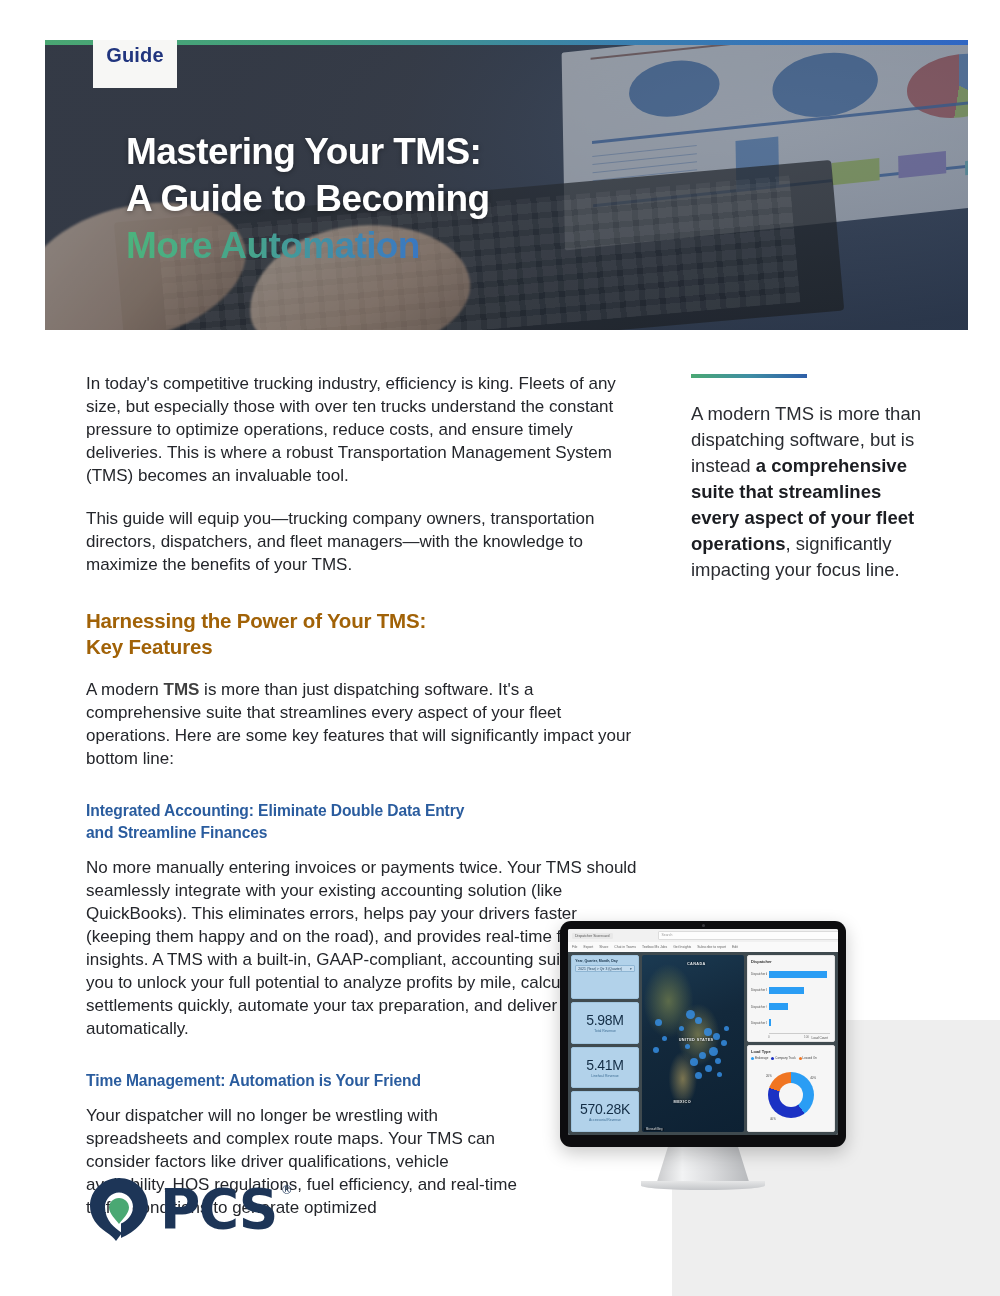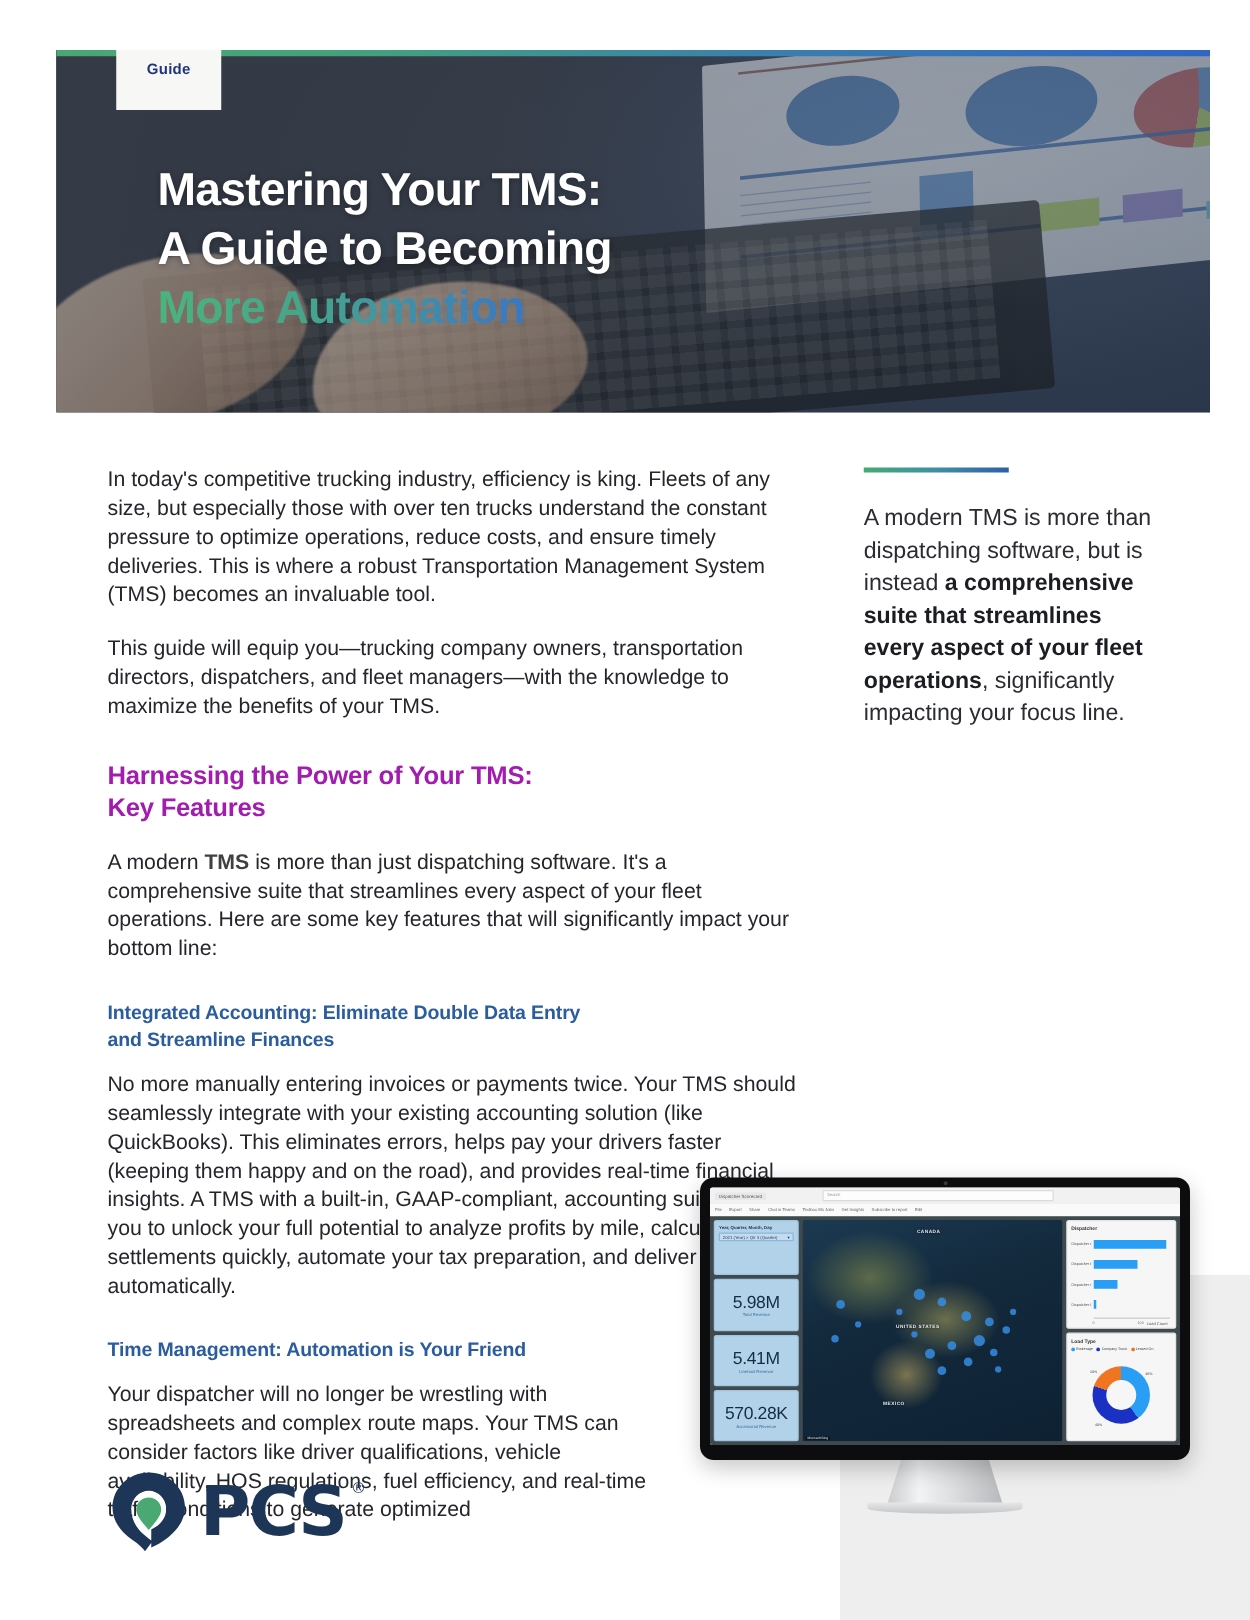--- a/index.html
+++ b/index.html
@@ -119,21 +119,21 @@
     width: 84px;
     height: 66px;
     background: #f7f7f5;
     z-index: 5;
     display: flex;
     align-items: center;
     justify-content: center;
   }
   .guide-badge span {
     color: #21357e;
-    font-size: 12px;
+    font-size: 20px;
     font-weight: bold;
     letter-spacing: 0.2px;
   }
 
   .hero-title {
     position: absolute;
     left: 43px;
     top: 88px;
     z-index: 3;
     margin-left: 38px;
@@ -169,21 +169,21 @@
     line-height: 23px;
     color: #24262b;
   }
   p.body b { font-weight: bold; color: #404040; }
 
   h2.sec {
     margin: 32px 0 18px 0;
     font-size: 20.5px;
     line-height: 26px;
     font-weight: bold;
-    color: #a21caf;
+    color: #a16207;
     letter-spacing: -0.2px;
   }
   h3.sub {
     margin: 30px 0 12px 0;
     font-size: 15.6px;
     line-height: 22px;
     font-weight: bold;
     color: #2a5c9e;
     letter-spacing: -0.1px;
   }
@@ -233,22 +233,22 @@
     right: -16px;
     font-size: 12px;
     font-weight: normal;
     letter-spacing: 0;
   }
 
   
   .monitor {
     position: absolute;
     left: 560px;
-    top: 942px;
-    width: 392px;
+    top: 921px;
+    width: 286px;
     height: 226px;
   }
   .monitor-bezel {
     position: absolute;
     inset: 0;
     background: #0d0d0f;
     border-radius: 11px;
     box-shadow: 0 6px 18px rgba(0,0,0,0.22);
   }
   .monitor-screen {

